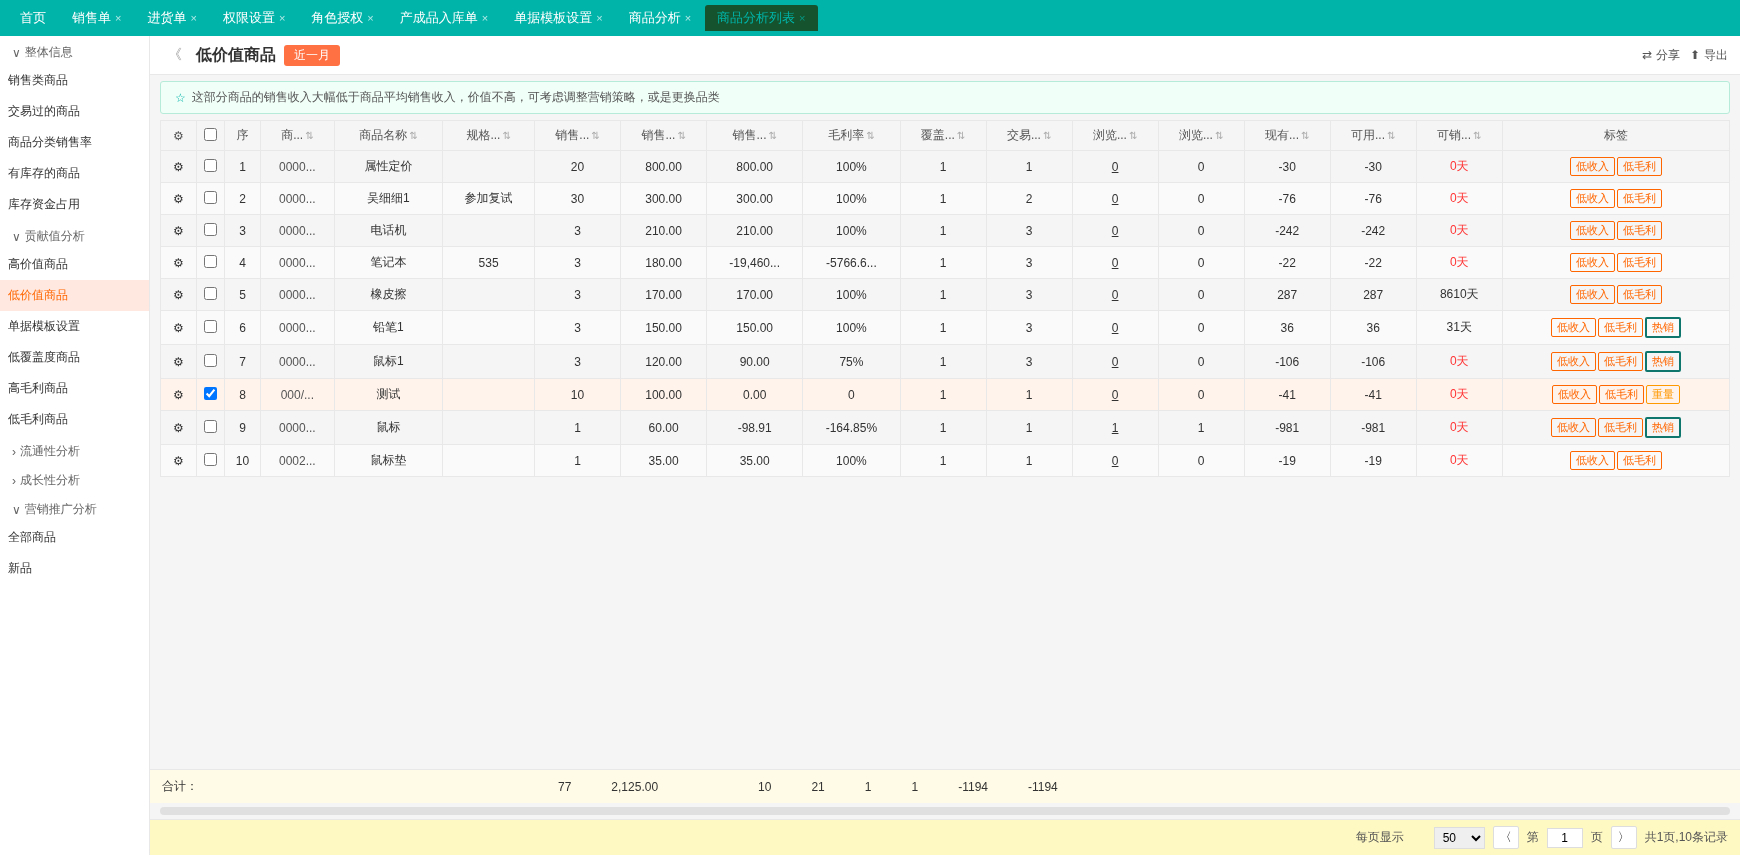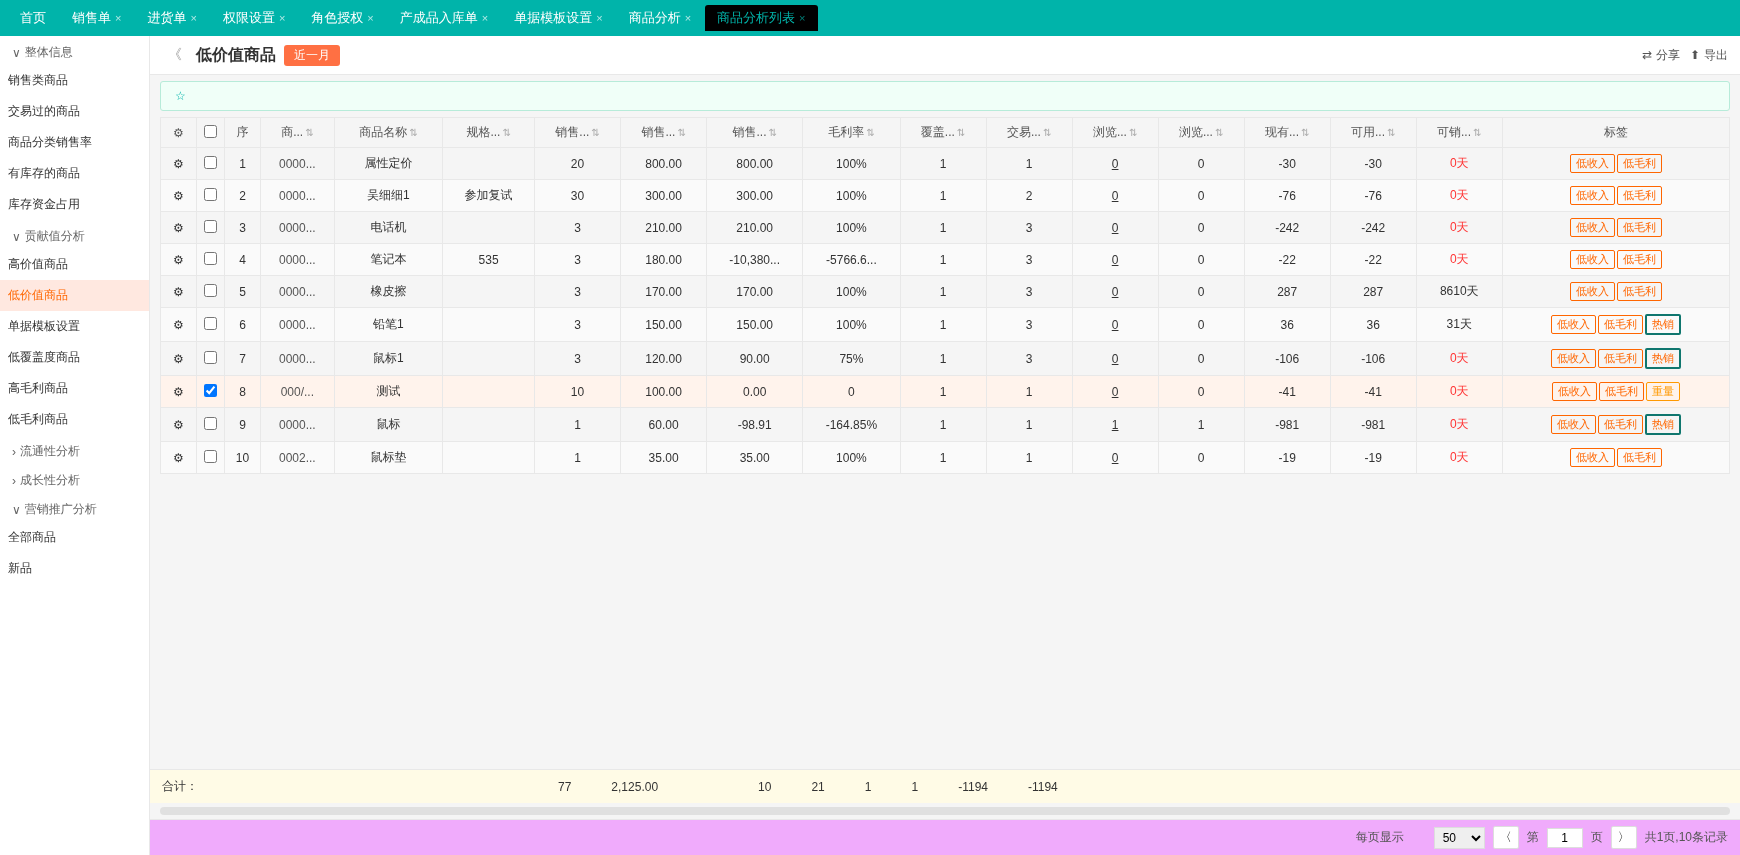--- a/index.html
+++ b/index.html
@@ -18,21 +18,21 @@
       color: #fff;
       padding: 4px 12px;
       cursor: pointer;
       font-size: 13px;
       white-space: nowrap;
       border-radius: 3px 3px 0 0;
       display: flex;
       align-items: center;
       gap: 4px;
     }
-    .nav-item.active { background: #000000; color: #00b4aa; }
+    .nav-item.active { background: #14532d; color: #00b4aa; }
     .nav-item .close-x { font-size: 11px; opacity: 0.7; }
 
     
     .main-layout {
       display: flex;
       height: calc(855px - 36px);
     }
 
     
     .sidebar {
@@ -197,21 +197,21 @@
       font-size: 12px;
     }
 
     
     .pagination-bar {
       display: flex;
       align-items: center;
       justify-content: flex-end;
       padding: 6px 12px;
       border-top: 1px solid #e8e8e8;
-      background: #f0abfc;
+      background: #fef9c3;
       gap: 8px;
       font-size: 12px;
       color: #555;
     }
     .pagination-btn {
       cursor: pointer;
       padding: 2px 6px;
       border: 1px solid #ddd;
       border-radius: 2px;
       background: #fff;
@@ -302,20 +302,21 @@
         </div>
         <div class="action-btn">
           <span>⬆</span>
           <span>导出</span>
         </div>
       </div>
     </div>
 
     <div class="info-banner">
       <span style="color:#00b4aa;">☆</span>
+      <span>这部分商品的销售收入大幅低于商品平均销售收入，价值不高，可考虑调整营销策略，或是更换品类</span>
     </div>
 
     <div class="table-container">
       <table>
         <thead>
           <tr>
             <th class="gear-th">⚙</th>
             <th class="checkbox-col"><input type="checkbox" style=""></th>
             <th>序</th>
             <th>
@@ -426,21 +427,21 @@
   </tr>
             <tr>
     <td>⚙</td>
     <td><input type="checkbox" style=""></td>
     <td>4</td>
     <td style="color:#555;">0000...</td>
     <td>笔记本</td>
     <td>535</td>
     <td>3</td>
     <td>180.00</td>
-    <td>-10,380...</td>
+    <td>-19,460...</td>
     <td>-5766.6...</td>
     <td>1</td>
     <td>3</td>
     <td><span class="underline-link">0</span></td>
     <td>0</td>
     <td>-22</td>
     <td>-22</td>
     <td style="color:#ff3333;">0天</td>
     <td><span class="tag-badge tag-low-income">低收入</span><span class="tag-badge tag-low-profit">低毛利</span></td>
   </tr>

